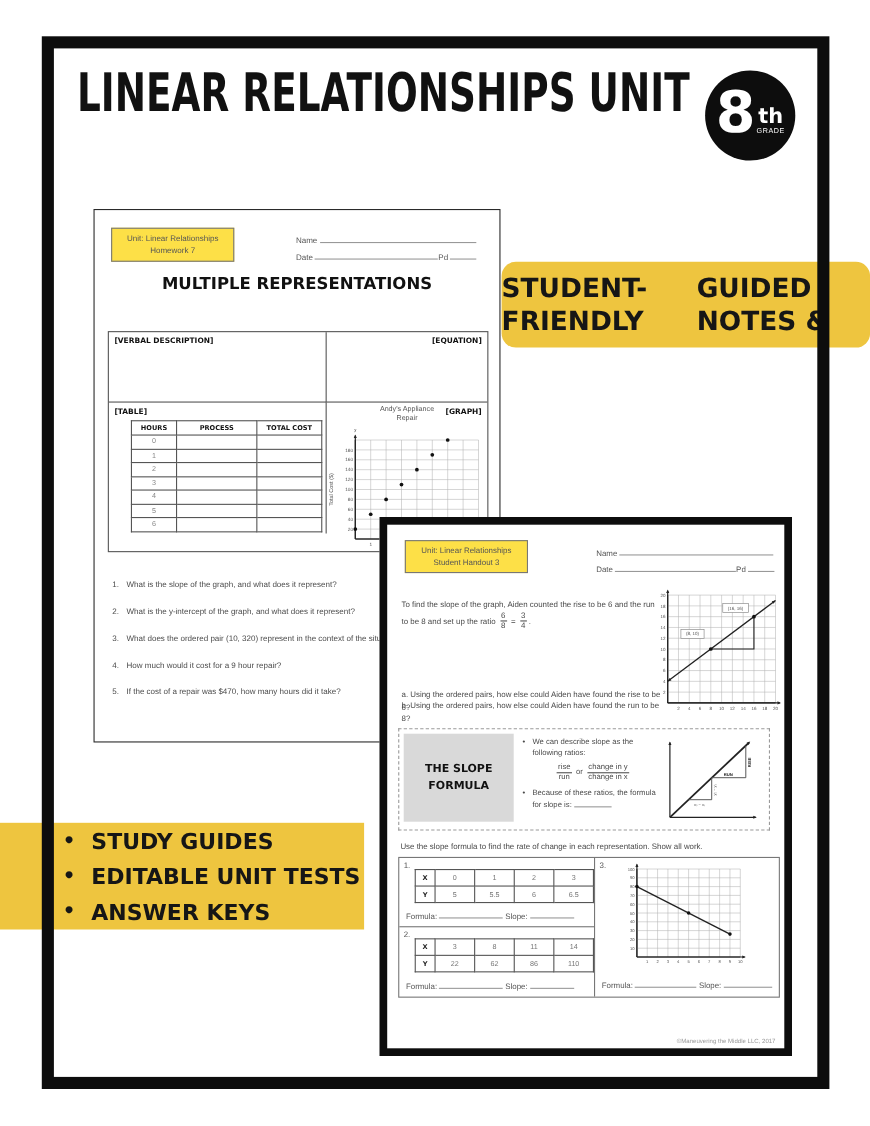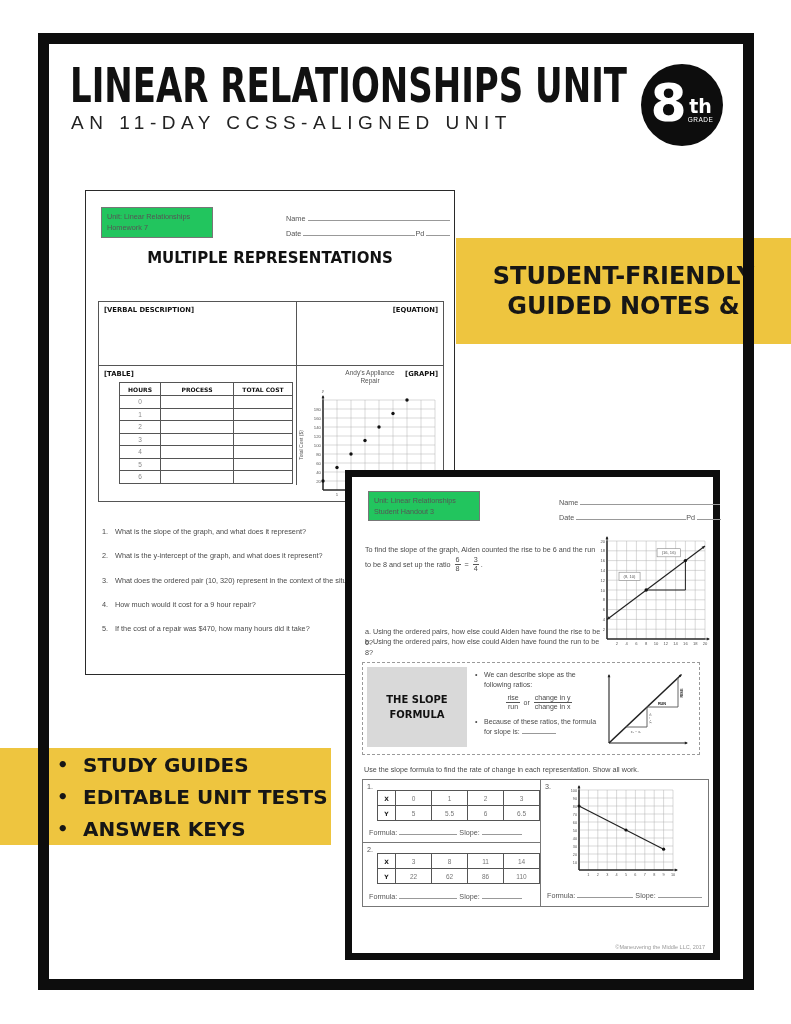--- a/index.html
+++ b/index.html
@@ -18,42 +18,42 @@
             color:#222;z-index:6;white-space:nowrap;}
   .badge{position:absolute;left:641px;top:64px;width:82px;height:82px;border-radius:50%;
          background:#0d0d0d;color:#fff;display:flex;align-items:center;justify-content:center;z-index:6;}
   .badge-num{font-family:"DejaVu Sans",sans-serif;font-size:52px;font-weight:700;line-height:1;margin-top:-4px;}
   .badge-side{display:flex;flex-direction:column;align-items:center;margin-left:1px;margin-top:10px;}
   .badge-th{font-family:"DejaVu Sans",sans-serif;font-size:19px;font-weight:700;line-height:.95;}
   .badge-grade{font-size:6.5px;letter-spacing:.5px;}
 
   
   .banner{position:absolute;background:#eec53f;z-index:1;}
-  .banner-right{left:456px;top:238px;width:335px;height:106px;display:flex;flex-direction:column;
-                align-items:center;justify-content:center;}
+  .banner-right{left:456px;top:238px;width:335px;height:78px;display:flex;
+                align-items:center;justify-content:center;border-radius:13px;}
   .banner-line{font-family:"DejaVu Sans",sans-serif;font-weight:700;font-size:24px;line-height:30px;color:#161616;}
   .banner-left{left:0;top:748px;width:331px;height:97px;display:flex;flex-direction:column;
                justify-content:center;padding-left:57px;box-sizing:border-box;}
   .banner-item{display:flex;align-items:center;font-family:"DejaVu Sans",sans-serif;font-weight:700;
                font-size:20px;line-height:32px;color:#161616;white-space:nowrap;}
   .bullet{width:26px;flex:none;font-size:18px;}
 
   
   .ws{position:absolute;background:#fff;box-sizing:border-box;}
   .ws1{left:85px;top:190px;width:370px;height:485px;border:1.5px solid #2a2a2a;z-index:3;
        font-size:7.3px;color:#4a4a4a;}
   .ws2{left:345px;top:470px;width:375px;height:490px;border:7px solid #0d0d0d;z-index:4;
        font-size:7.2px;color:#4a4a4a;}
-  .unitbox{position:absolute;border:1px solid #777;padding:3px 5px;line-height:1.55;color:#555;background:#22c55e;}
+  .unitbox{position:absolute;border:1px solid #777;padding:3px 5px;line-height:1.55;color:#555;background:#fde047;text-align:center;}
   .ws1 .unitbox{left:15px;top:16px;width:100px;}
   .ws2 .unitbox{left:16px;top:14px;width:100px;}
   .nd{position:absolute;color:#555;}
   .ws1 .nd{left:183px;top:22px;}
   .ws2 .nd{left:190px;top:20px;}
-  .nd-row{margin-bottom:5px;white-space:nowrap;margin-left:17px;}
+  .nd-row{margin-bottom:5px;white-space:nowrap;}
   .fill{display:inline-block;border-bottom:1px solid #999;height:7px;}
   .ws-head{position:absolute;left:0;width:100%;text-align:center;font-family:"DejaVu Sans",sans-serif;
            font-weight:700;color:#111;}
   .ws1 .ws-head{top:58px;font-size:15px;}
   .ws2 .ws-head{top:50px;font-size:11px;}
   .intro1{position:absolute;left:14px;top:78px;width:342px;line-height:1.45;}
 
   
   .quad{position:absolute;left:12px;top:110px;width:346px;height:201px;border:1px solid #555;box-sizing:border-box;}
   .qcell{position:absolute;box-sizing:border-box;}
@@ -132,21 +132,20 @@
       </div>
     <div class="banner-item">
       <span class="bullet">•</span>
       <span>ANSWER KEYS</span>
       </div>
   </div>
 
   <div class="frame"></div>
 
   <div class="title">LINEAR RELATIONSHIPS UNIT</div>
-  <div class="subtitle">AN 11-DAY CCSS-ALIGNED UNIT</div>
   <div class="badge">
     <span class="badge-num">8</span>
     <span class="badge-side">
       <span class="badge-th">th</span>
       <span class="badge-grade">GRADE</span>
     </span>
   </div>
 
   <div class="ws ws1">
     <div class="unitbox">

